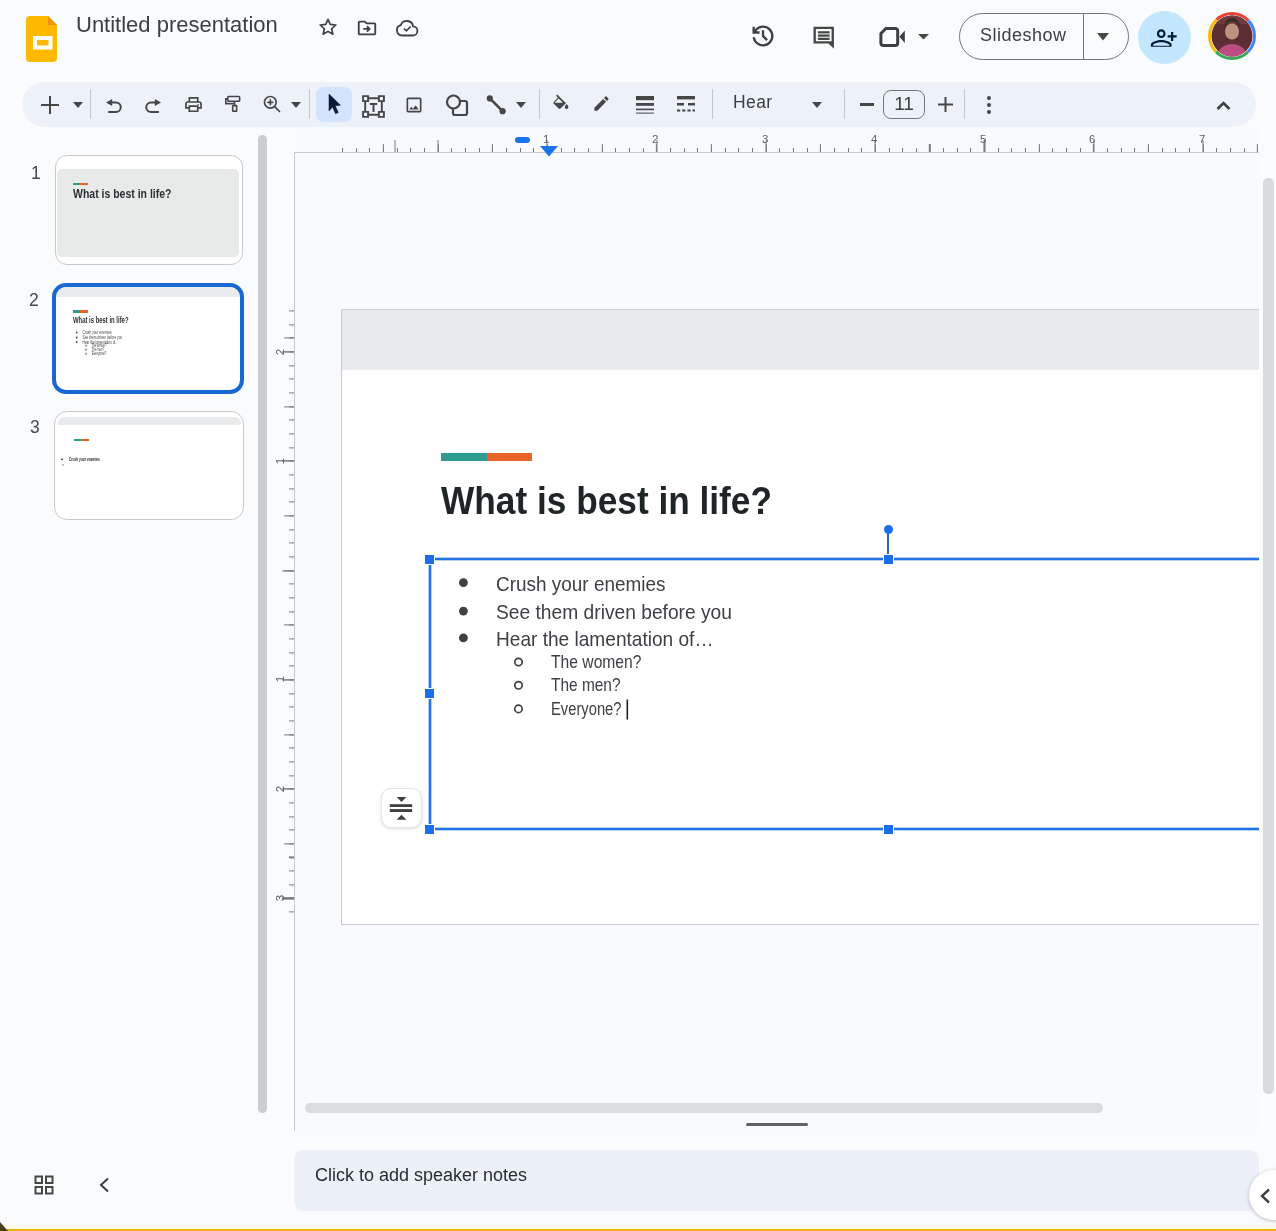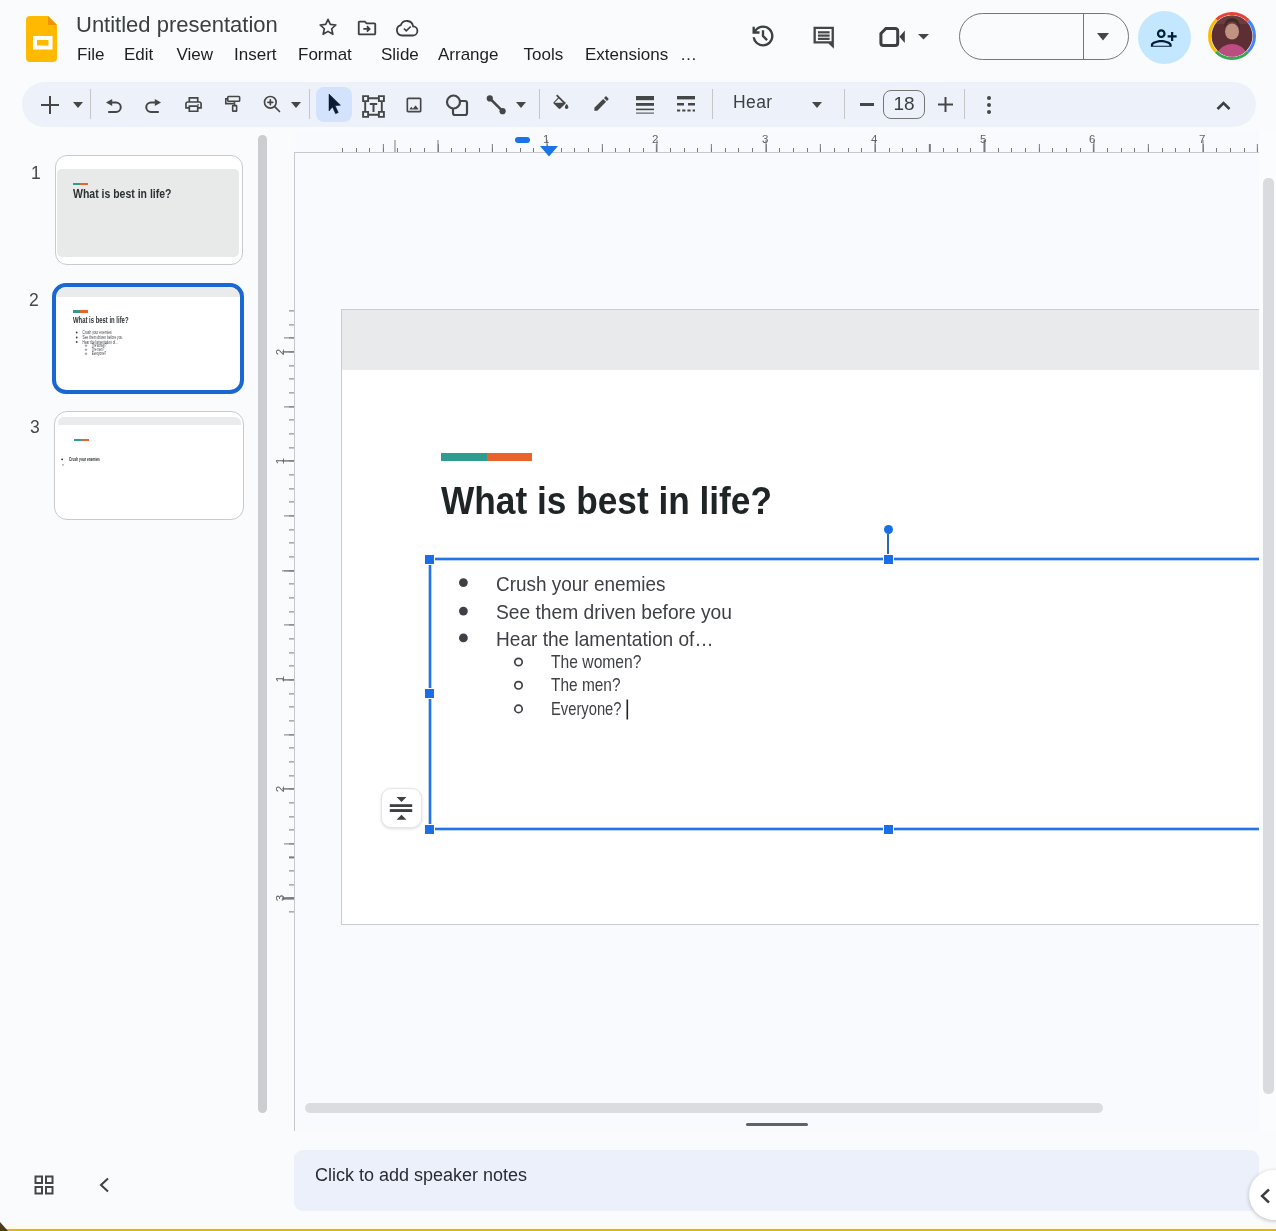--- a/index.html
+++ b/index.html
@@ -28,51 +28,42 @@
     <path d="M12 3.6 l2.5 5.6 6.1 0.6 -4.6 4.1 1.3 6 -5.3-3.1 -5.3 3.1 1.3-6 -4.6-4.1 6.1-0.6 z" stroke-linejoin="round"></path>
   </svg>
   <svg class="abs" style="left:356px;top:17px;" width="22" height="22" viewBox="0 0 24 24" fill="#3c4043">
     <path d="M20 6h-8l-2-2H4c-1.1 0-2 .9-2 2v12c0 1.1.9 2 2 2h16c1.1 0 2-.9 2-2V8c0-1.1-.9-2-2-2zm0 12H4V6h5.2l2 2H20v10zm-8.8-2.8 1.4 1.4L16.2 13l-3.6-3.6-1.4 1.4 1.2 1.2H8v2h4.4l-1.2 1.2z"></path>
   </svg>
   <svg class="abs" style="left:395px;top:18px;" width="24" height="20" viewBox="0 0 24 20" fill="none" stroke="#3c4043" stroke-width="1.8">
     <path d="M7.2 17.5 h10.3 a4.6 4.6 0 0 0 0.6 -9.2 a6.4 6.4 0 0 0 -12.3 -1.2 a5.3 5.3 0 0 0 1.4 10.4 z"></path>
     <path d="M8.9 10.5 l2.4 2.4 4.4-4.4" stroke-width="1.7"></path>
   </svg>
 
-  <div class="abs" style="left:0;top:45px;width:760px;height:23px;font-size:17px;color:#1f1f1f;">
-    <span class="abs" style="left:77px;">File</span>
-    <span class="abs" style="left:124px;">Edit</span>
-    <span class="abs" style="left:176.5px;">View</span>
-    <span class="abs" style="left:234px;">Insert</span>
-    <span class="abs" style="left:298px;">Format</span>
-    <span class="abs" style="left:381px;">Slide</span>
-    <span class="abs" style="left:438px;">Arrange</span>
-    <span class="abs" style="left:523.5px;">Tools</span>
-    <span class="abs" style="left:585px;">Extensions</span>
-    <span class="abs" style="left:680px;">…</span>
-  </div>
 
   <svg class="abs" style="left:749px;top:22px;" width="28" height="28" viewBox="0 -960 960 960" fill="#3c4043">
     <path d="M480-120q-138 0-240.5-91.5T122-440h82q14 104 92.5 172T480-200q117 0 198.5-81.5T760-480q0-117-81.5-198.5T480-760q-69 0-129 32t-101 88h110v80H120v-240h80v94q51-64 124.5-99T480-840q75 0 140.5 28.5t114 77q48.5 48.5 77 114T840-480q0 75-28.5 140.5t-77 114q-48.5 48.5-114 77T480-120Zm112-192L440-464v-216h80v184l128 128-56 56Z"></path>
   </svg>
   <svg class="abs" style="left:810px;top:22px;" width="28" height="28" viewBox="0 0 24 24" fill="#444746">
     <path fill-rule="evenodd" d="M3 4 H20.5 V23 L15.8 18.5 H3 z M5 6 H18.5 V16.5 H5 z"></path>
     <rect x="6.8" y="7.9" width="10" height="1.9"></rect>
     <rect x="6.8" y="10.7" width="10" height="1.9"></rect>
     <rect x="6.8" y="13.5" width="10" height="1.9"></rect>
   </svg>
   <svg class="abs" style="left:877px;top:25px;" width="30" height="24" viewBox="0 0 30 24" fill="none" stroke="#3c4043" stroke-width="3">
     <path d="M8.9 3.4 H18.2 A2.5 2.5 0 0 1 20.7 5.9 V17.9 A2.5 2.5 0 0 1 18.2 20.4 H6.4 A2.5 2.5 0 0 1 3.9 17.9 V8.5 Z" fill="none"></path>
     <path d="M22.4 11.7 L27.8 5.5 V17.9 Z" fill="#3c4043" stroke="none"></path>
   </svg>
   <svg class="abs" style="left:917.5px;top:33.5px;" width="11" height="6" viewBox="0 0 11 6" fill="#444746">
       <path d="M0 0 h11 l-5.5 5.6z"></path>
     </svg>
 
   <div class="abs" style="left:959px;top:13px;width:170px;height:47px;border:1px solid #747775;border-radius:24px;"></div>
+  <div class="abs" style="left:959px;top:13px;width:170px;height:47px;font-size:18px;color:#3c4043;">
+      <span class="abs" style="left:21px;top:11.5px;letter-spacing:0.5px;">Slideshow</span>
+    </div>
   <div class="abs" style="left:1083px;top:14px;width:1px;height:45px;background:#747775;"></div>
   <svg class="abs" style="left:1097px;top:33px;" width="12" height="8" viewBox="0 0 12 8" fill="#444746">
       <path d="M0 0 h12 l-6 7.5z"></path>
     </svg>
 
   <div class="abs" style="left:1138px;top:11px;width:53px;height:53px;border-radius:50%;background:#c2e7ff;"></div>
   <svg class="abs" style="left:1150px;top:23px;" width="30" height="30" viewBox="0 0 24 24" fill="#001d35">
     <path d="M9 12c1.93 0 3.5-1.57 3.5-3.5S10.93 5 9 5 5.5 6.57 5.5 8.5 7.07 12 9 12zm0-5.2c.94 0 1.7.76 1.7 1.7s-.76 1.7-1.7 1.7-1.7-.76-1.7-1.7.76-1.7 1.7-1.7zM2.5 17.4c.3-.7 3.4-2 6.5-2 3.1 0 6.2 1.3 6.5 2v.8H2.5v-.8zm6.5-3.8c-2.6 0-8.3 1.2-8.3 3.8V19h16.6v-1.6c0-2.6-5.7-3.8-8.3-3.8z"></path>
     <path d="M18.6 7.1h-1.8v2.7h-2.7v1.8h2.7v2.7h1.8v-2.7h2.7V9.8h-2.7z"></path>
   </svg>
@@ -189,21 +180,21 @@
       <path d="M1 14.4h3.2v2H1z M6.2 14.4h3.2v2H6.2z M11.4 14.4h3.2v2h-3.2z M16.6 14.4h2.4v2h-2.4z"></path>
     </svg>
     <div class="abs" style="left:712px;top:7px;width:1px;height:30px;background:#c4c7c5;"></div>
     <div class="abs" style="left:733px;top:10px;font-size:17.5px;color:#3c4043;letter-spacing:0.4px;">Hear</div>
     <svg class="abs" style="left:812px;top:20px;" width="10" height="6" viewBox="0 0 10 6" fill="#444746">
         <path d="M0 0h10L5 6z"></path>
       </svg>
     <div class="abs" style="left:844px;top:7px;width:1px;height:30px;background:#c4c7c5;"></div>
     <div class="abs" style="left:860px;top:21px;width:13.5px;height:2.5px;background:#444746;"></div>
     <div class="abs" style="left:883px;top:8px;width:42px;height:29px;border:1px solid #747775;border-radius:8px;"></div>
-    <div class="abs" style="left:883px;top:11px;width:42px;text-align:center;font-size:19px;color:#3c4043;">18</div>
+    <div class="abs" style="left:883px;top:11px;width:42px;text-align:center;font-size:19px;color:#3c4043;">11</div>
     <svg class="abs" style="left:938px;top:15px;" width="15" height="15" viewBox="0 0 15 15" fill="#444746">
         <path d="M6.5 0h2v15h-2z"></path>
         <path d="M0 6.5h15v2H0z"></path>
       </svg>
     <div class="abs" style="left:964px;top:7px;width:1px;height:30px;background:#c4c7c5;"></div>
     <div class="abs" style="left:987px;top:14px;width:4.2px;height:4.2px;border-radius:50%;background:#444746;"></div>
     <div class="abs" style="left:987px;top:20.8px;width:4.2px;height:4.2px;border-radius:50%;background:#444746;"></div>
     <div class="abs" style="left:987px;top:27.6px;width:4.2px;height:4.2px;border-radius:50%;background:#444746;"></div>
     <svg class="abs" style="left:1216px;top:19px;" width="15" height="9" viewBox="0 0 15 9" fill="none" stroke="#3c4043" stroke-width="2.6">
         <path d="M1.5 8 L7.5 2 L13.5 8"></path>

